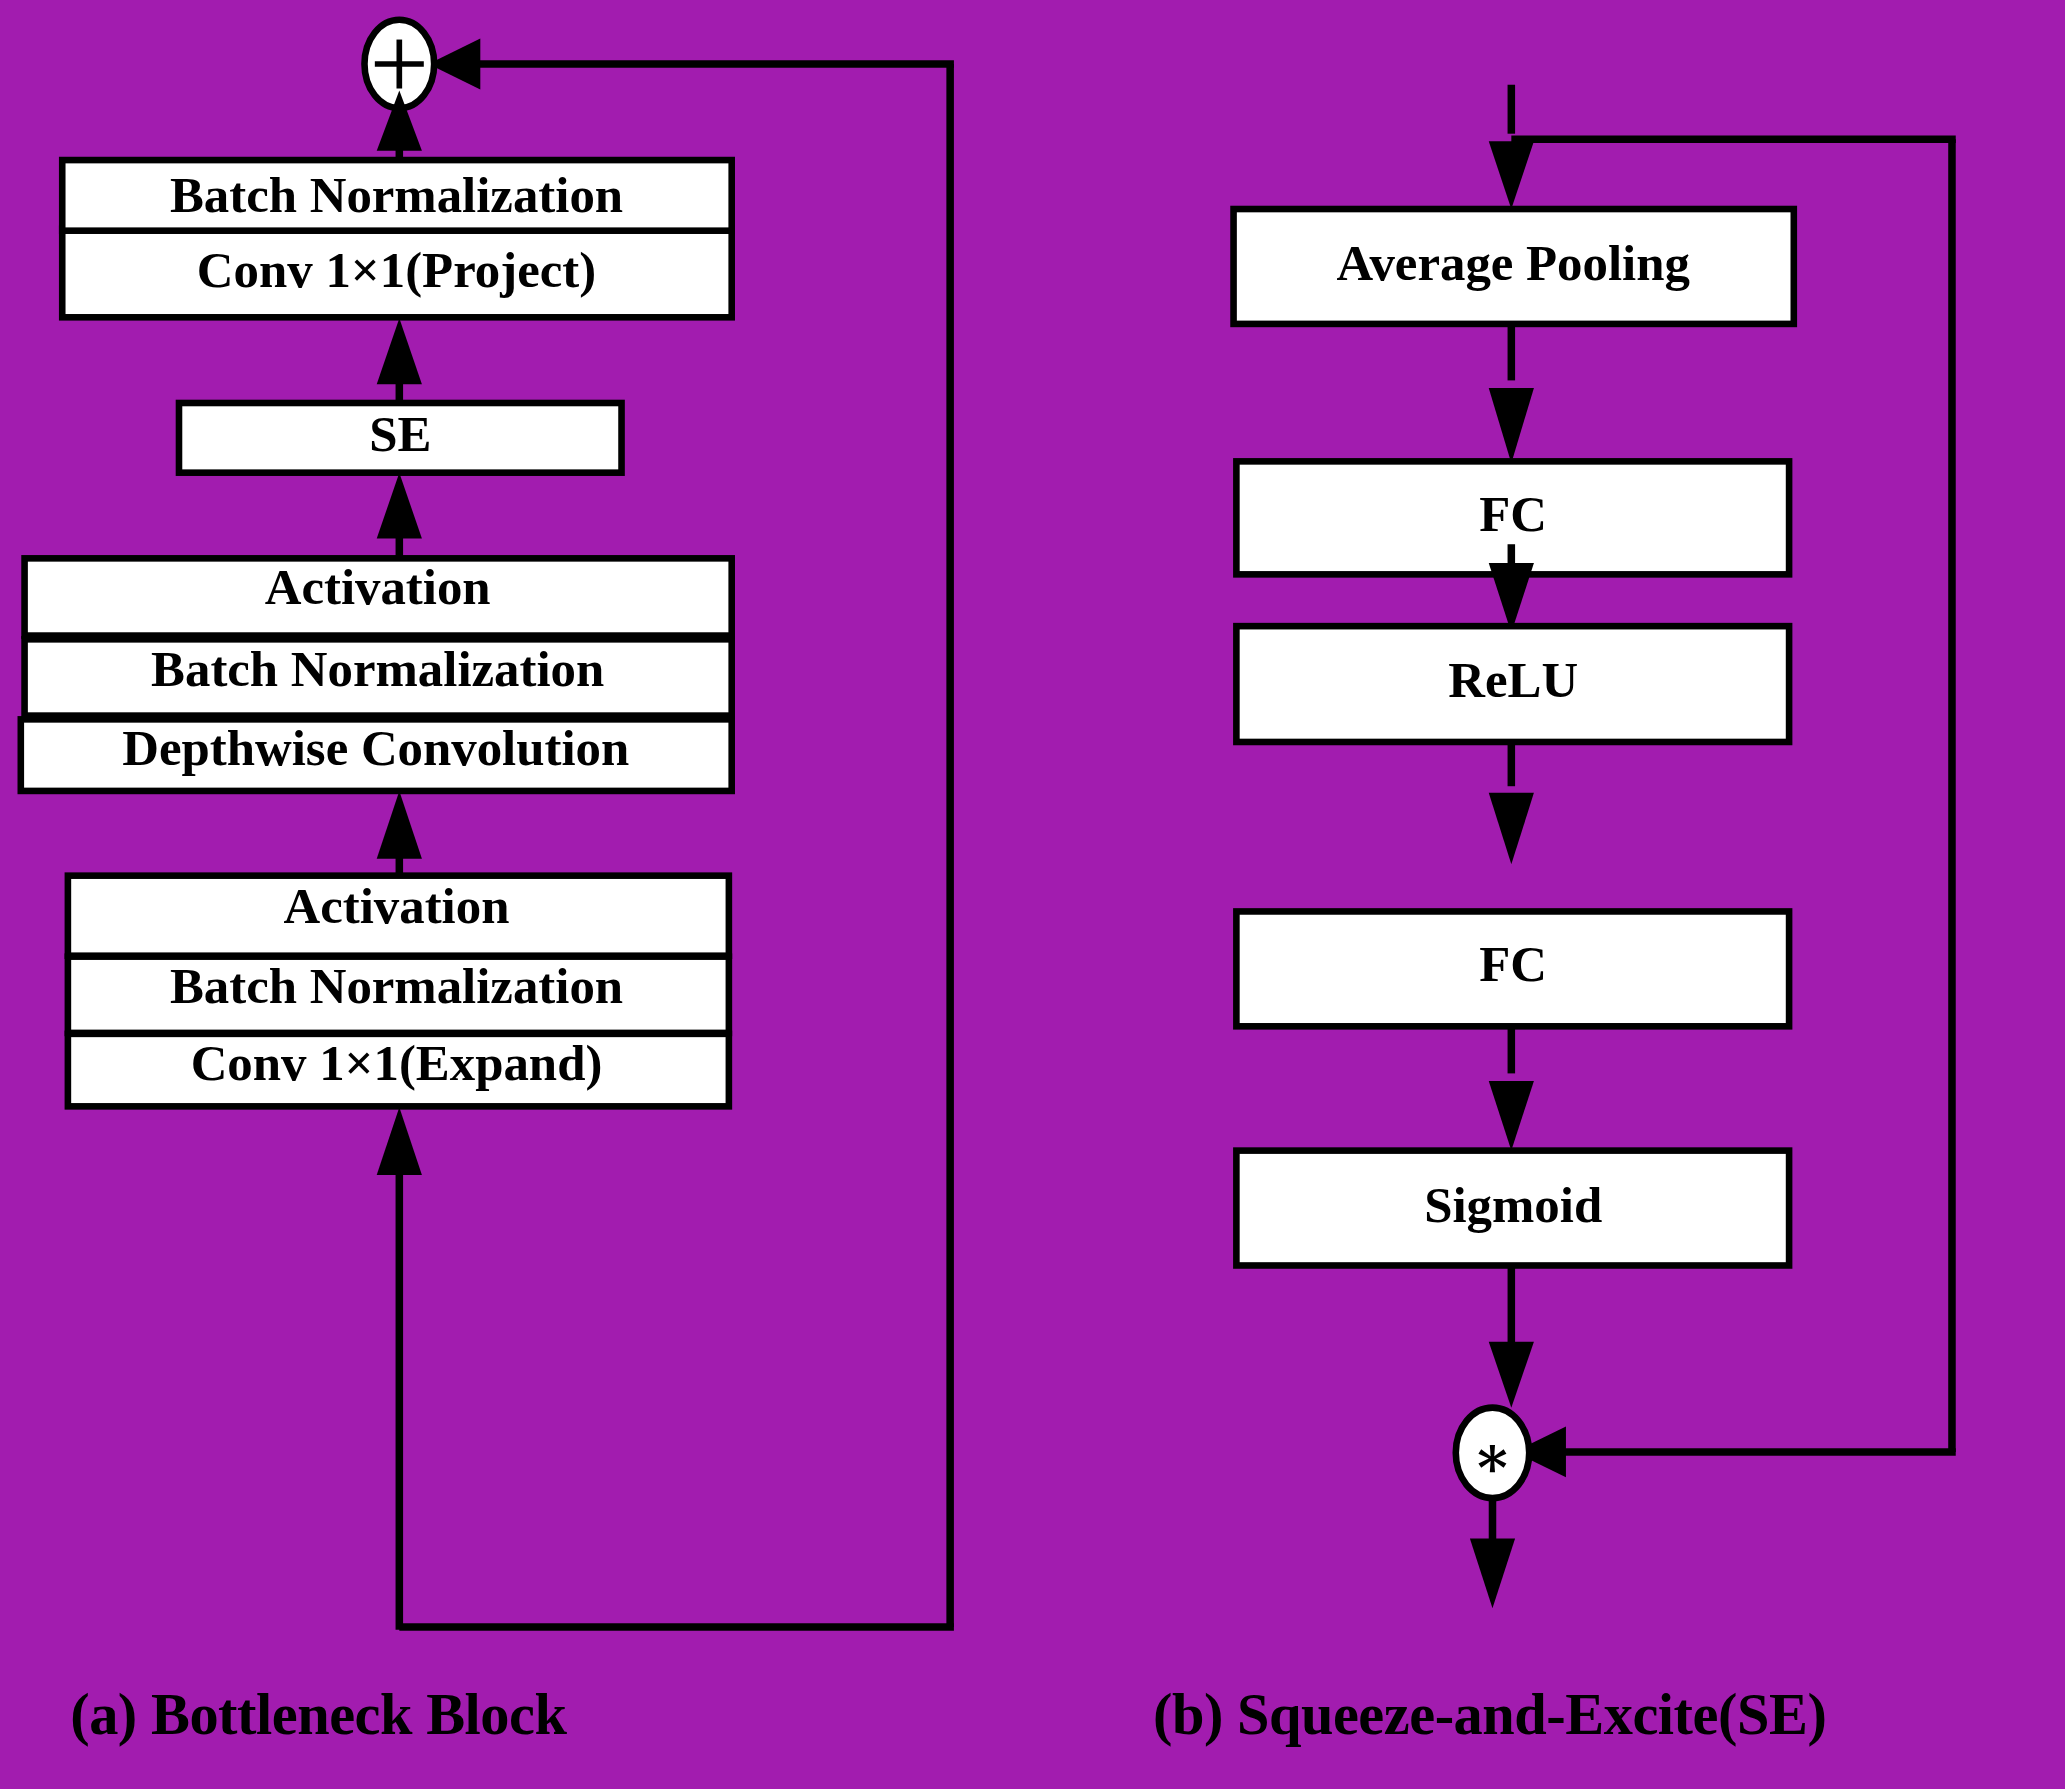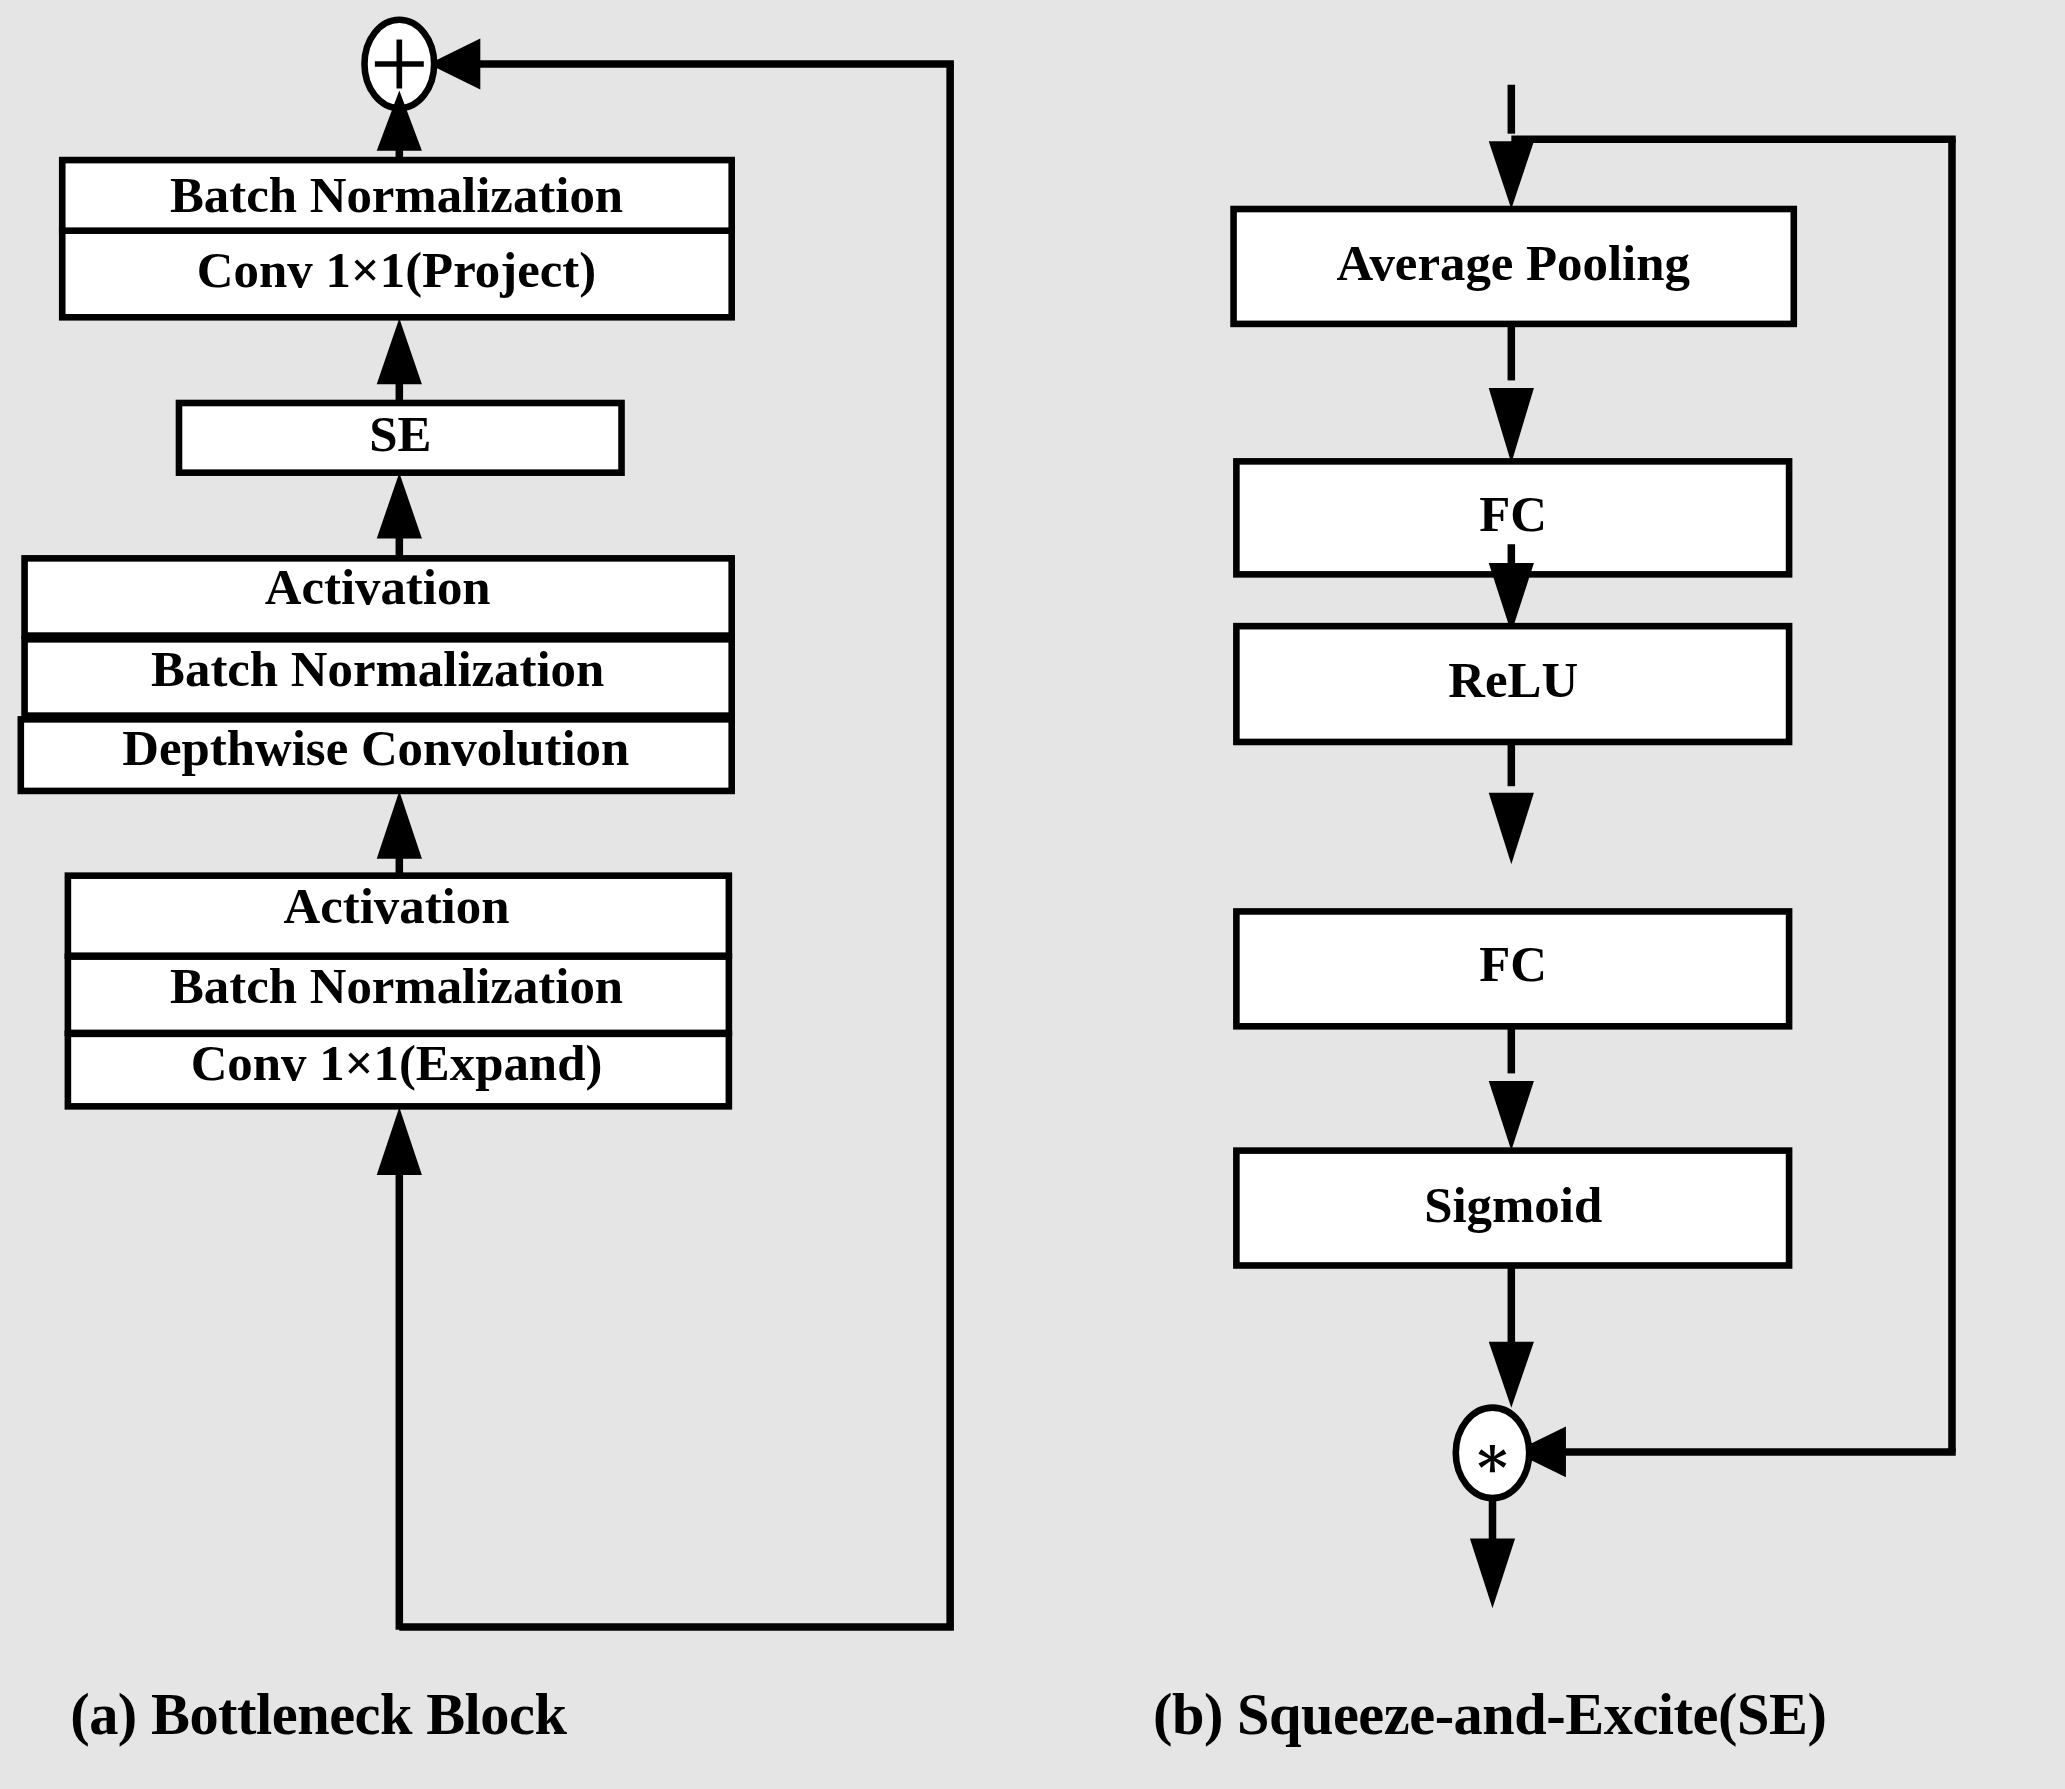--- a/index.html
+++ b/index.html
@@ -4,21 +4,21 @@
 <style>
   html, body {
     margin: 0;
     padding: 0;
     background: #ffffff;
   }
   #page {
     position: relative;
     width: 2066px;
     height: 1789px;
-    background: #e5e5e5;
+    background: #a21caf;
     font-family: "Liberation Serif", "DejaVu Serif", serif;
     overflow: hidden;
   }
   svg.diagram {
     position: absolute;
     left: 0;
     top: 0;
     width: 2066px;
     height: 1789px;
   }

